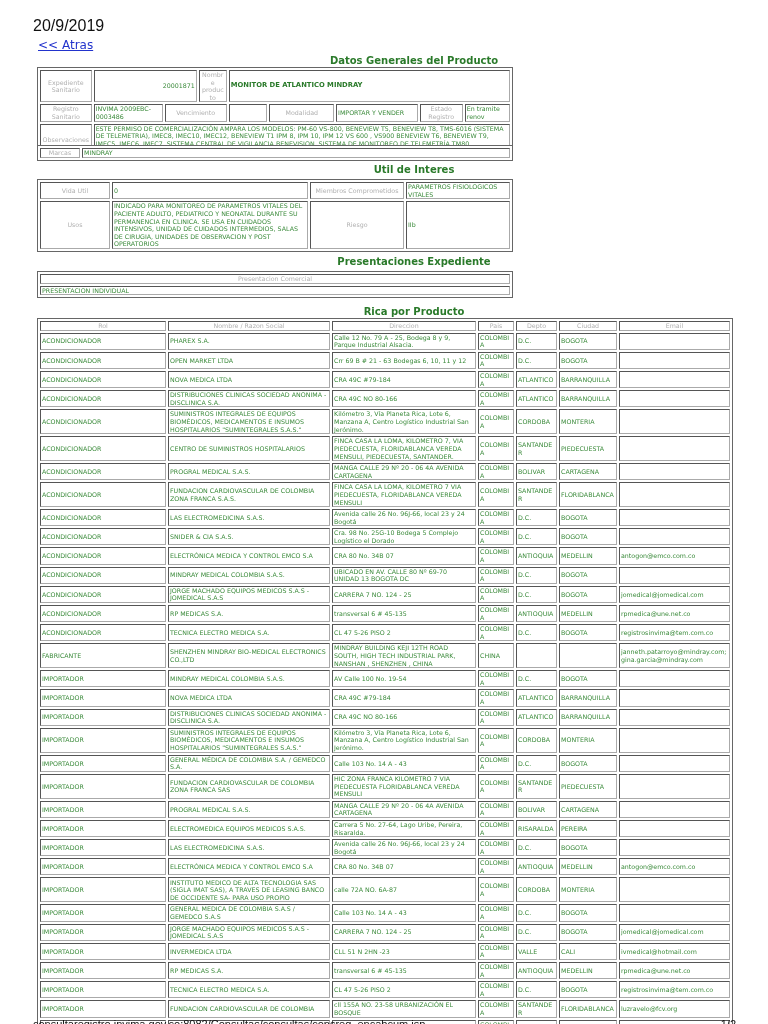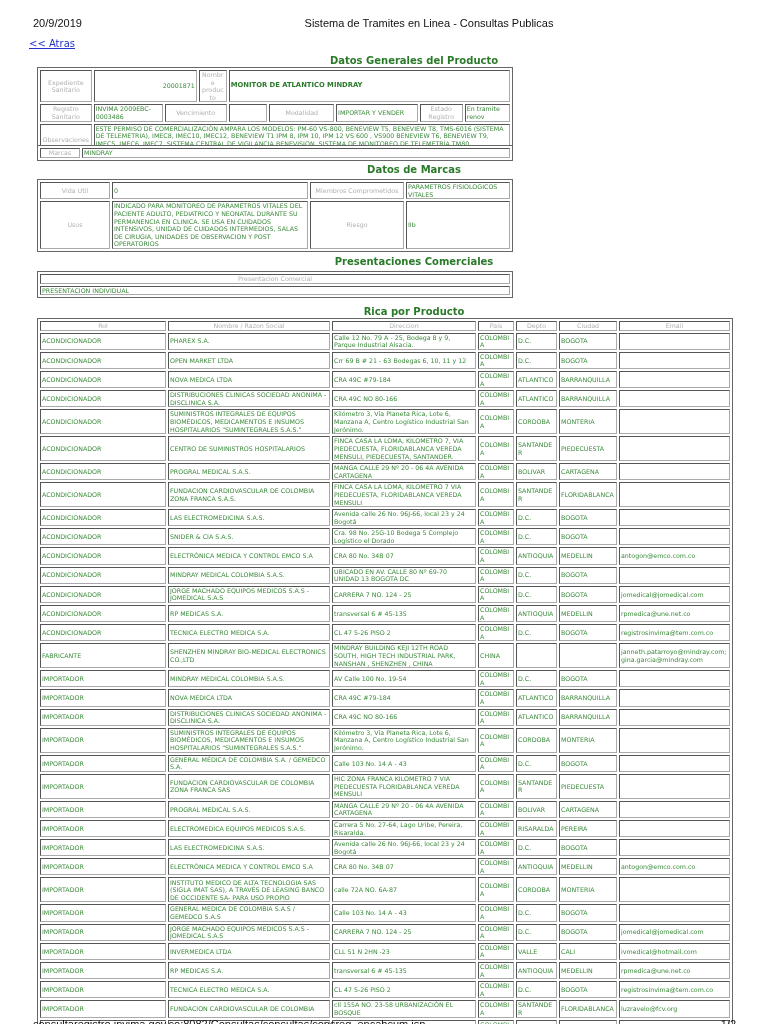--- a/index.html
+++ b/index.html
@@ -1,39 +1,38 @@
 <!DOCTYPE html>
 <html><head>
 <meta charset="utf-8">
 <style>
   html, body { margin: 0; padding: 0; background: #ffffff; }
   body { width: 768px; height: 1024px; position: relative; overflow: hidden; font-family: "DejaVu Sans", sans-serif; }
-  .print-header { position: absolute; top: 17px; left: 0; width: 768px; height: 14px; font-family: "Liberation Sans", sans-serif; font-size: 11px; color: #111; }
+  .print-header { position: absolute; top: 17px; left: 0; width: 768px; height: 14px; font-family: "Liberation Sans", sans-serif; font-size: 16px; color: #111; }
   .print-date { position: absolute; left: 33px; top: 0; }
   .print-title { position: absolute; left: 0; width: 768px; text-align: center; top: 0; padding-left: 90px; box-sizing: border-box; }
-  .back-link { position: absolute; left: 29px; top: 38px; font-size: 10px; color: #2233cc; text-decoration: underline; cursor: pointer; }
+  .back-link { position: absolute; left: 38px; top: 38px; font-size: 12px; color: #2233cc; text-decoration: underline; cursor: pointer; }
   .section-title { position: absolute; left: 0; width: 768px; text-align: center; font-size: 10px; font-weight: bold; color: #2a7a2a; padding-left: 60px; box-sizing: border-box; }
   table.grid { position: absolute; border-collapse: separate; border-spacing: 2px; border: 1px solid #666; background: #fff; table-layout: fixed; }
   table.grid td { border: 1px solid #777; border-top-color: #555; border-left-color: #555; border-right-color: #aaa; border-bottom-color: #aaa; font-size: 6.3px; line-height: 7.6px; color: #3a8a3a; padding: 0 1px; vertical-align: middle; overflow: hidden; word-wrap: break-word; }
   table.grid td.lbl { color: #b0b0b0; text-align: center; }
   table.grid td.num { text-align: right; }
   table.grid td.bold { font-weight: bold; color: #2a7a2a; font-size: 6.8px; }
   table.grid td.hdr { color: #b0b0b0; text-align: center; }
   table.roles td { height: auto; }
   .print-footer { position: absolute; top: 1018px; left: 0; width: 768px; font-family: "Liberation Sans", sans-serif; font-size: 11px; color: #111; }
   .footer-url { position: absolute; left: 33px; top: 0; }
   .footer-page { position: absolute; right: 32px; top: 0; }
   .email { font-size: 6px; }
 </style>
 </head>
 <body>
 
 <div class="print-header">
   <span class="print-date">20/9/2019</span>
-  <span class="print-title">Sistema de Tramites en Linea - Consultas Publicas</span>
 </div>
 
 <a class="back-link">&lt;&lt; Atras</a>
 
 <div class="section-title" style="top:55px;">Datos Generales del Producto</div>
 
 <table class="grid" style="left:37px; top:67px; width:476px;">
   <colgroup>
     <col style="width:48px">
       <col style="width:64px">
@@ -75,21 +74,21 @@
       <col>
     </colgroup>
   <tbody>
       <tr style="height:8px">
     <td class="lbl">Marcas</td>
     <td>MINDRAY</td>
   </tr>
 </tbody>
   </table>
 
-<div class="section-title" style="top:164px;">Datos de Marcas</div>
+<div class="section-title" style="top:164px;">Util de Interes</div>
 
 <table class="grid" style="left:37px; top:179px; width:476px;">
   <colgroup>
       <col style="width:70px">
       <col style="width:196px">
       <col style="width:94px">
       <col>
     </colgroup>
   <tbody>
       <tr style="height:16px">
@@ -100,21 +99,21 @@
   </tr>
   <tr style="height:48px">
     <td class="lbl">Usos</td>
     <td>INDICADO PARA MONITOREO DE PARAMETROS VITALES DEL PACIENTE ADULTO, PEDIATRICO Y NEONATAL DURANTE SU PERMANENCIA EN CLINICA. SE USA EN CUIDADOS INTENSIVOS, UNIDAD DE CUIDADOS INTERMEDIOS, SALAS DE CIRUGIA, UNIDADES DE OBSERVACION Y POST OPERATORIOS</td>
     <td class="lbl">Riesgo</td>
     <td>IIb</td>
   </tr>
 </tbody>
   </table>
 
-<div class="section-title" style="top:256px;">Presentaciones Comerciales</div>
+<div class="section-title" style="top:256px;">Presentaciones Expediente</div>
 
 <table class="grid" style="left:37px; top:271px; width:476px;">
   <tbody>
       <tr style="height:8px">
         <td class="hdr">Presentacion Comercial</td>
       </tr>
   <tr style="height:8px">
         <td>PRESENTACION INDIVIDUAL</td>
       </tr>
 </tbody>

